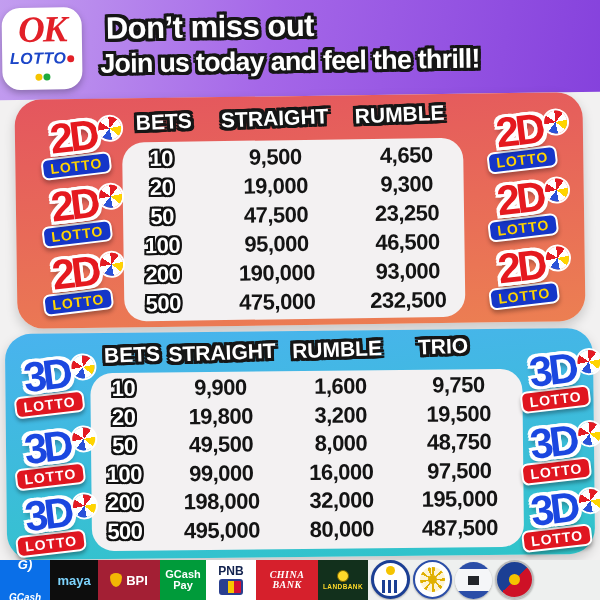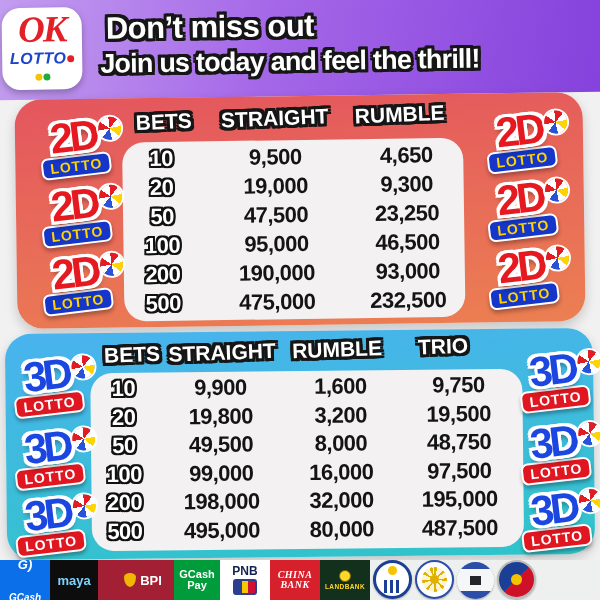--- a/index.html
+++ b/index.html
@@ -68,28 +68,28 @@
   .footer{position:absolute;left:0;top:560px;width:600px;height:40px;background:#eef0ef;
           display:flex;align-items:flex-end;overflow:hidden;}
   .tile{flex:none;height:40px;display:flex;flex-direction:column;align-items:center;
         justify-content:center;line-height:1;}
   .tile-gcash{width:50px;background:#0a6fe8;color:#fff;font-style:italic;font-weight:900;}
   .gc-mark{font-size:13px;margin-bottom:2px;}
   .gc-label{font-size:10px;margin-top:20px;}
   .tile-maya{width:48px;background:#0d0d0d;color:#7dd3fc;font-weight:800;font-size:13px;}
   .tile-bdo{width:64px;background:#15338f;color:#fff;font-weight:900;font-size:14px;letter-spacing:1px;}
   .tile-bpi{width:62px;background:#a31f34;color:#fff;font-weight:900;font-size:13px;
-            flex-direction:row;gap:4px;padding-left:14px;}
+            flex-direction:row;gap:4px;}
   .bpi-shield{width:12px;height:14px;background:#f2b705;border-radius:50% 50% 50% 50%/28% 28% 72% 72%;}
   .tile-grab{width:46px;background:#009b3a;color:#fff;font-weight:900;font-size:11px;}
   .tile-grab div{line-height:11px;}
   .tile-pnb{width:50px;background:#fff;color:#12224e;font-weight:900;font-size:12px;}
   .pnb-mark{width:20px;height:12px;border:2px solid #2a3f8f;border-radius:3px;margin-top:2px;
             background:linear-gradient(90deg,#2a3f8f 0 33%,#f7c700 33% 66%,#d21034 66% 100%);}
-  .tile-china{width:50px;background:#d6202c;color:#fff;font-weight:900;font-size:10px;
+  .tile-china{width:62px;background:#d6202c;color:#fff;font-weight:900;font-size:10px;
               font-family:"Liberation Serif",serif;font-style:italic;}
   .tile-china div{line-height:10px;letter-spacing:0.5px;}
   .tile-land{width:50px;background:#12301c;color:#ffd92a;font-weight:700;font-size:6.5px;
              letter-spacing:0.4px;}
   .land-dot{width:10px;height:10px;border-radius:50%;background:#ffd92a;border:1px solid #7a6400;
             margin-bottom:2px;}
   .seal{flex:none;width:37px;height:37px;border-radius:50%;margin-left:3px;margin-bottom:1px;
         background:#fff;box-shadow:0 1px 2px rgba(0,0,0,.3);position:relative;overflow:hidden;}
   .seal-pcso{border:3px solid #1b3f94;width:33px;height:33px;}
   .seal-pcso:before{content:"";position:absolute;left:50%;top:3px;width:9px;height:9px;margin-left:-4.5px;

